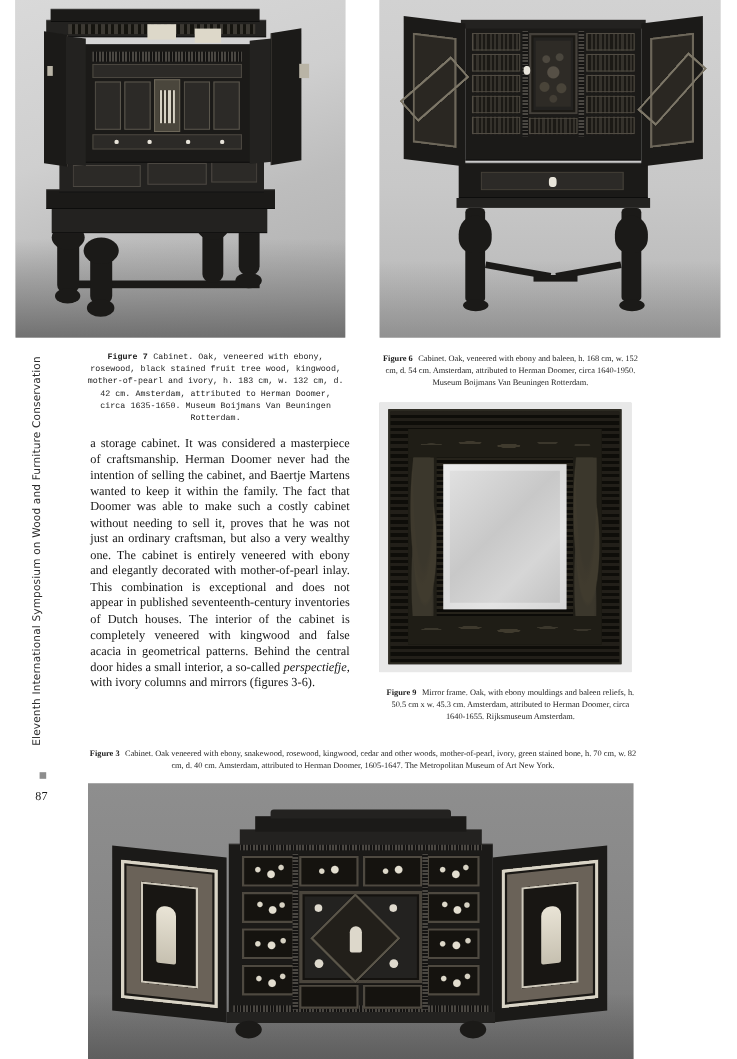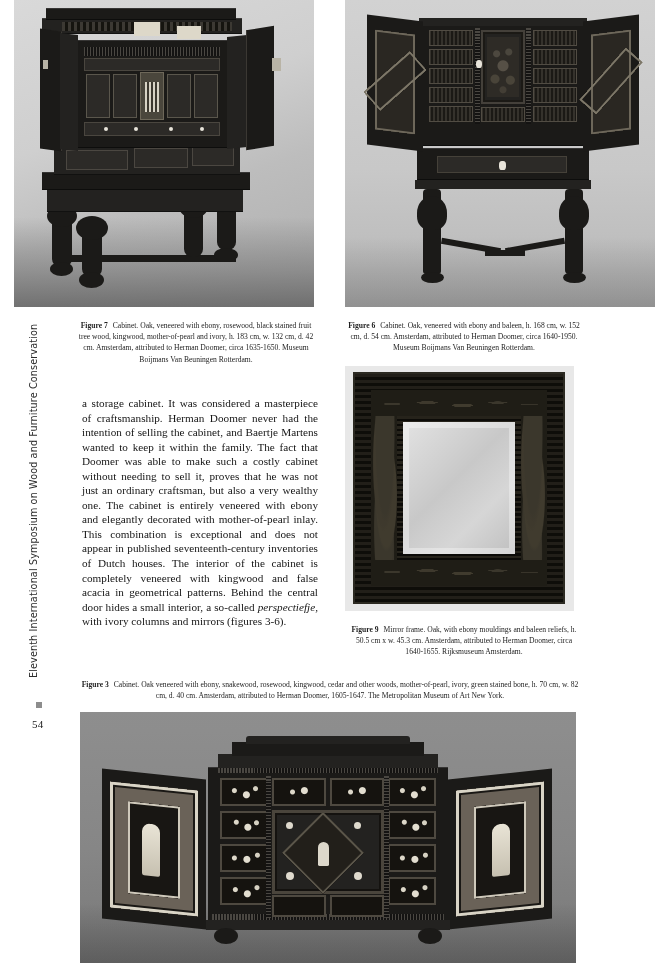--- a/index.html
+++ b/index.html
@@ -58,21 +58,21 @@
   
   .mirror-glass{background:linear-gradient(135deg,#e3e3e3,#c8c8c8 45%,#d6d6d6 70%,#bfbfbf 100%);}
   .bevel{box-shadow:inset 0 0 0 6px rgba(255,255,255,.35);}
   .figurine{position:absolute;background:#ddd8cb;}
 </style>
 </head>
 <body>
 
 <div class="runhead">Eleventh International Symposium on Wood and Furniture Conservation</div>
 <div class="sqmark"></div>
-<div class="pagenum">54</div>
+<div class="pagenum">87</div>
 
 <div class="photo" style="left:14px;top:0px;width:300px;height:307px;">
   <div class="bg-studio"></div>
 
   <div style="position:absolute;left:0;bottom:0;width:100%;height:90px;background:linear-gradient(180deg,rgba(120,120,120,0) 0%,rgba(110,110,110,.55) 60%,rgba(95,95,95,.8) 100%);"></div>
 
   <div class="wood" style="position:absolute;left:44px;top:255px;width:178px;height:7px;"></div>
   <div class="wood" style="position:absolute;left:38px;top:215px;width:20px;height:52px;border-radius:8px;"></div>
   <div class="wood" style="position:absolute;left:33px;top:205px;width:30px;height:22px;border-radius:50%;"></div>
   <div class="wood" style="position:absolute;left:36px;top:262px;width:23px;height:14px;border-radius:50%;"></div>
@@ -127,21 +127,21 @@
        transform:skewY(6deg);"></div>
   <div style="position:absolute;left:29px;top:60px;width:5px;height:9px;background:#b9b4a6;"></div>
 
   <div class="wood2" style="position:absolute;left:213px;top:36px;width:20px;height:112px;
        transform:skewY(-6deg);"></div>
   <div class="wood" style="position:absolute;left:232px;top:28px;width:28px;height:120px;
        transform:skewY(-9deg);box-shadow:inset 1px 0 0 #3b3833;"></div>
   <div style="position:absolute;left:258px;top:58px;width:9px;height:13px;background:#b9b4a6;"></div>
 </div>
 
-<div class="cap" style="position:absolute;left:78px;top:320px;width:236px;">
+<div class="cap" style="position:absolute;left:78px;top:320px;width:236px;font-family:Liberation Mono, monospace;">
   <b>Figure 7</b><span class="sp"></span><span>Cabinet. Oak, veneered with ebony, rosewood, black stained fruit tree wood, kingwood, mother-of-pearl and ivory, h. 183 cm, w. 132 cm, d. 42 cm. Amsterdam, attributed to Herman Doomer, circa 1635-1650. Museum Boijmans Van Beuningen Rotterdam.</span>
 </div>
 
 <div class="photo" style="left:345px;top:0px;width:310px;height:307px;">
   <div class="bg-studio2"></div>
   <div style="position:absolute;left:0;bottom:0;width:100%;height:70px;background:linear-gradient(180deg,rgba(160,160,160,0),rgba(120,120,120,.6));"></div>
 
   <div class="wood edgehi" style="position:absolute;left:72px;top:148px;width:172px;height:32px;"></div>
   <div class="wood3" style="position:absolute;left:92px;top:156px;width:130px;height:17px;box-shadow:inset 0 0 0 1px #454139;"></div>
   <div class="ivorydot" style="position:absolute;left:154px;top:161px;width:7px;height:9px;border-radius:40%;"></div>

